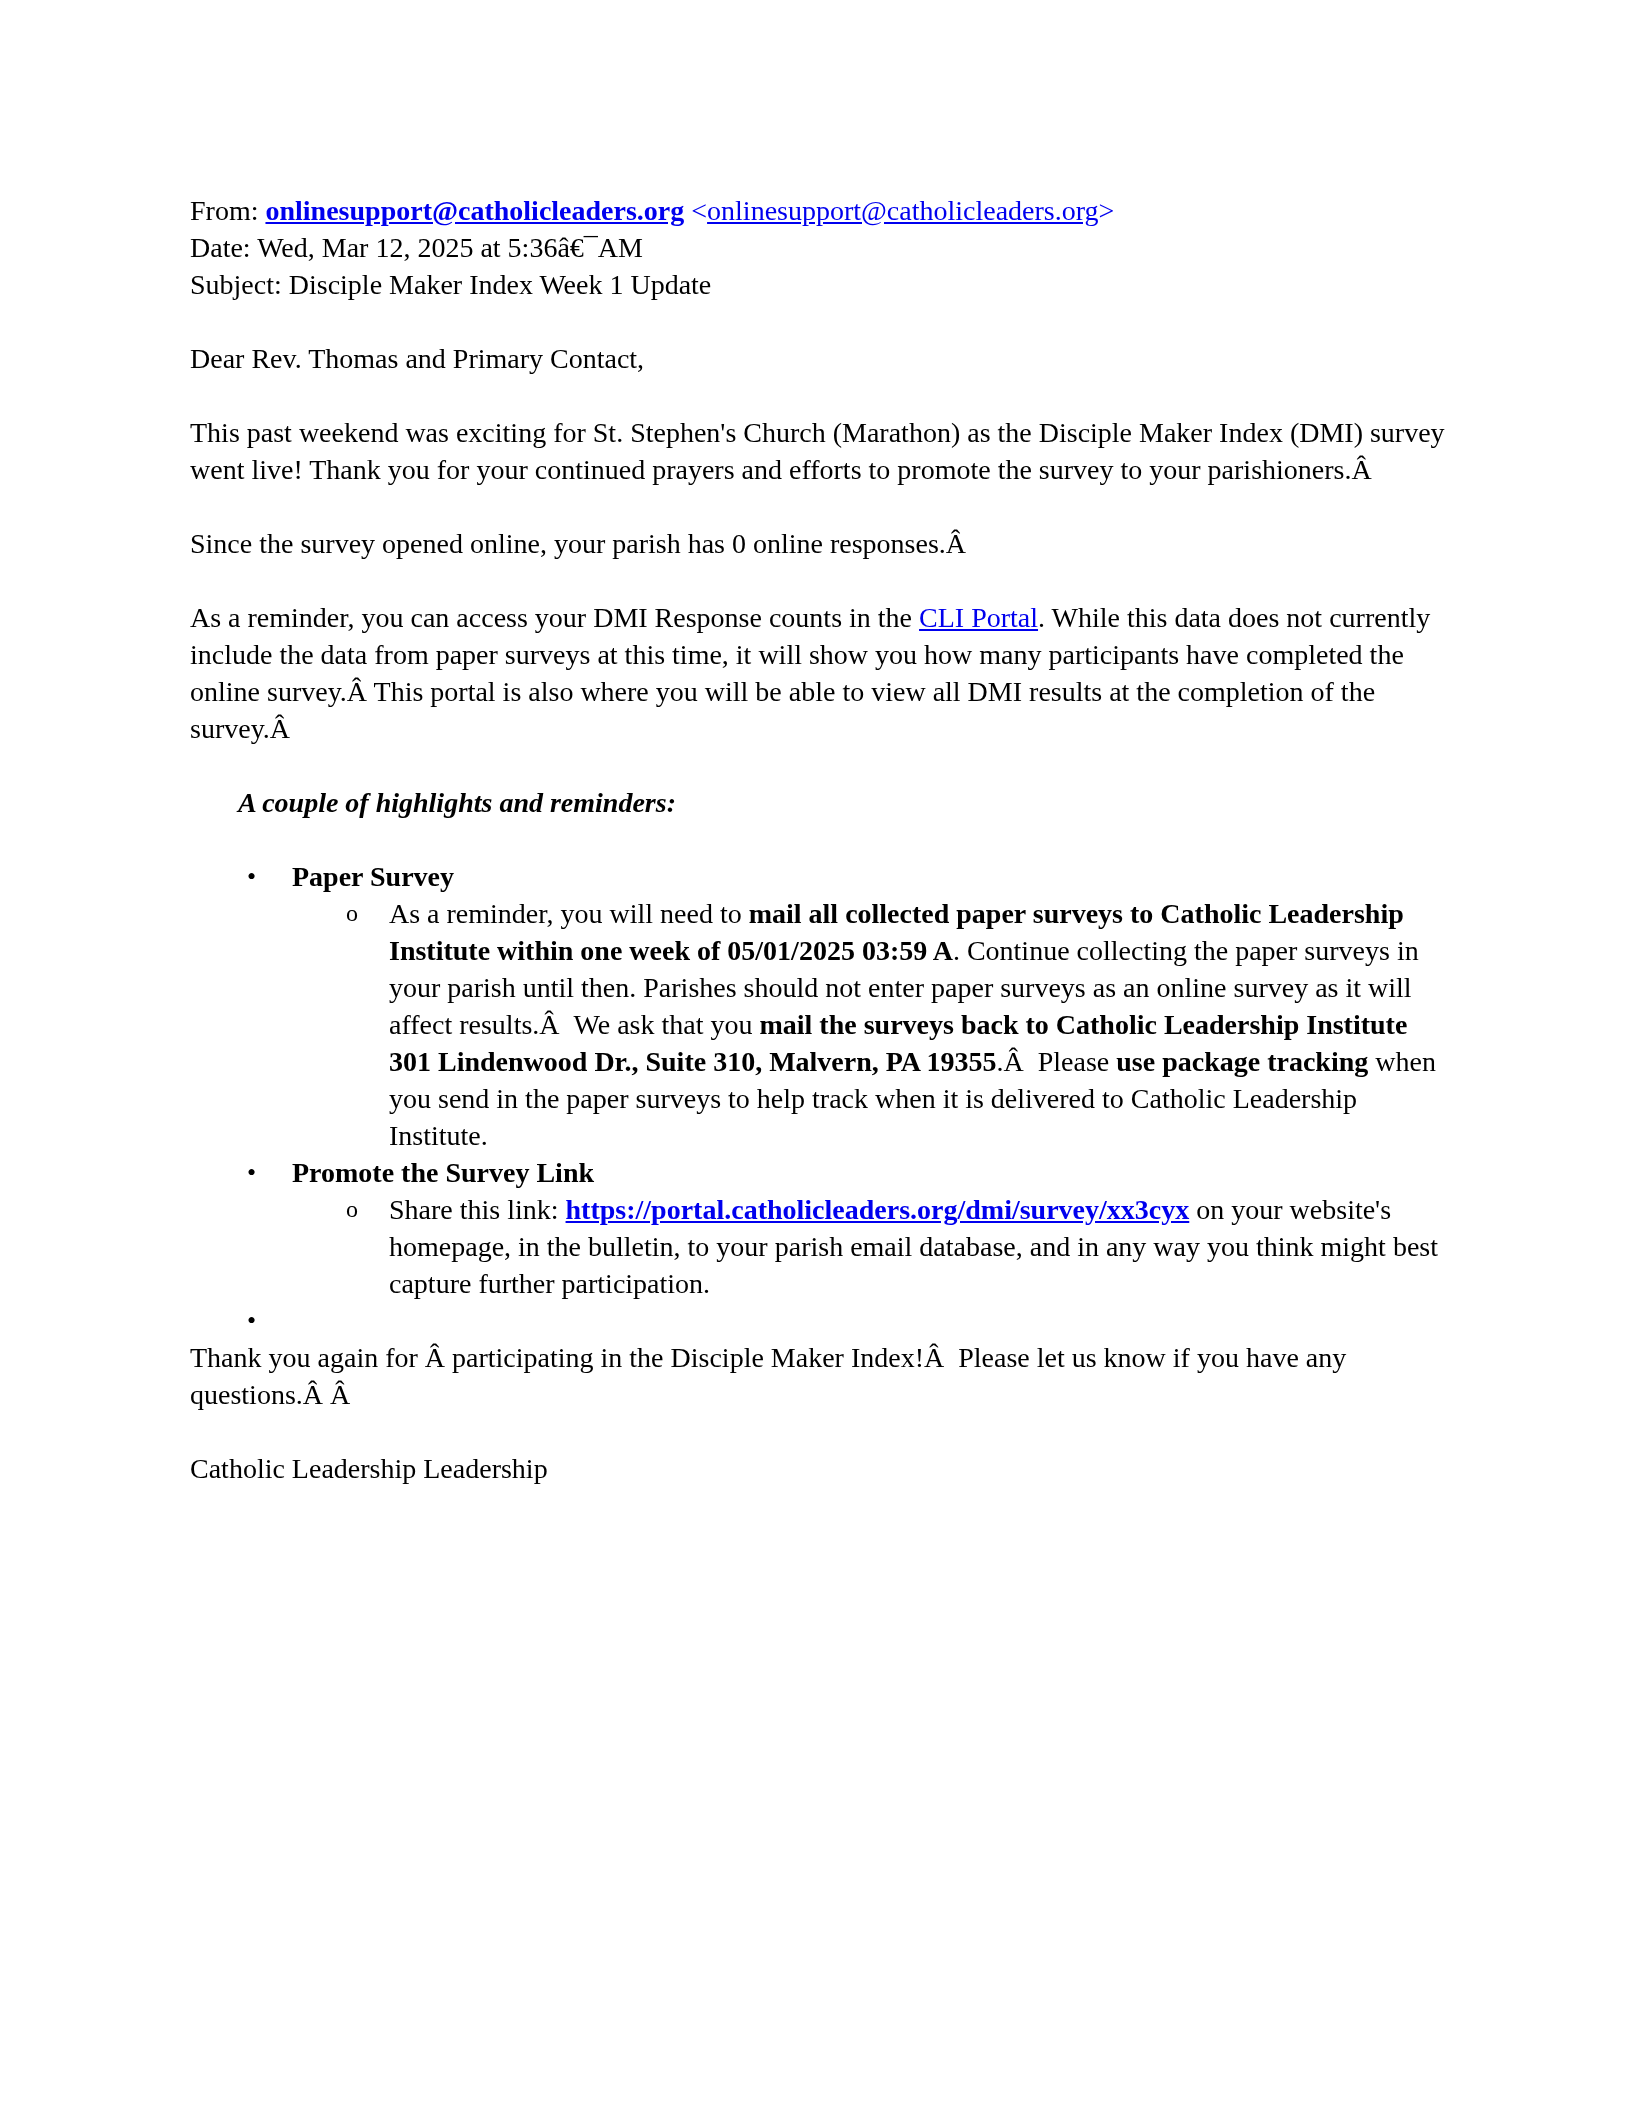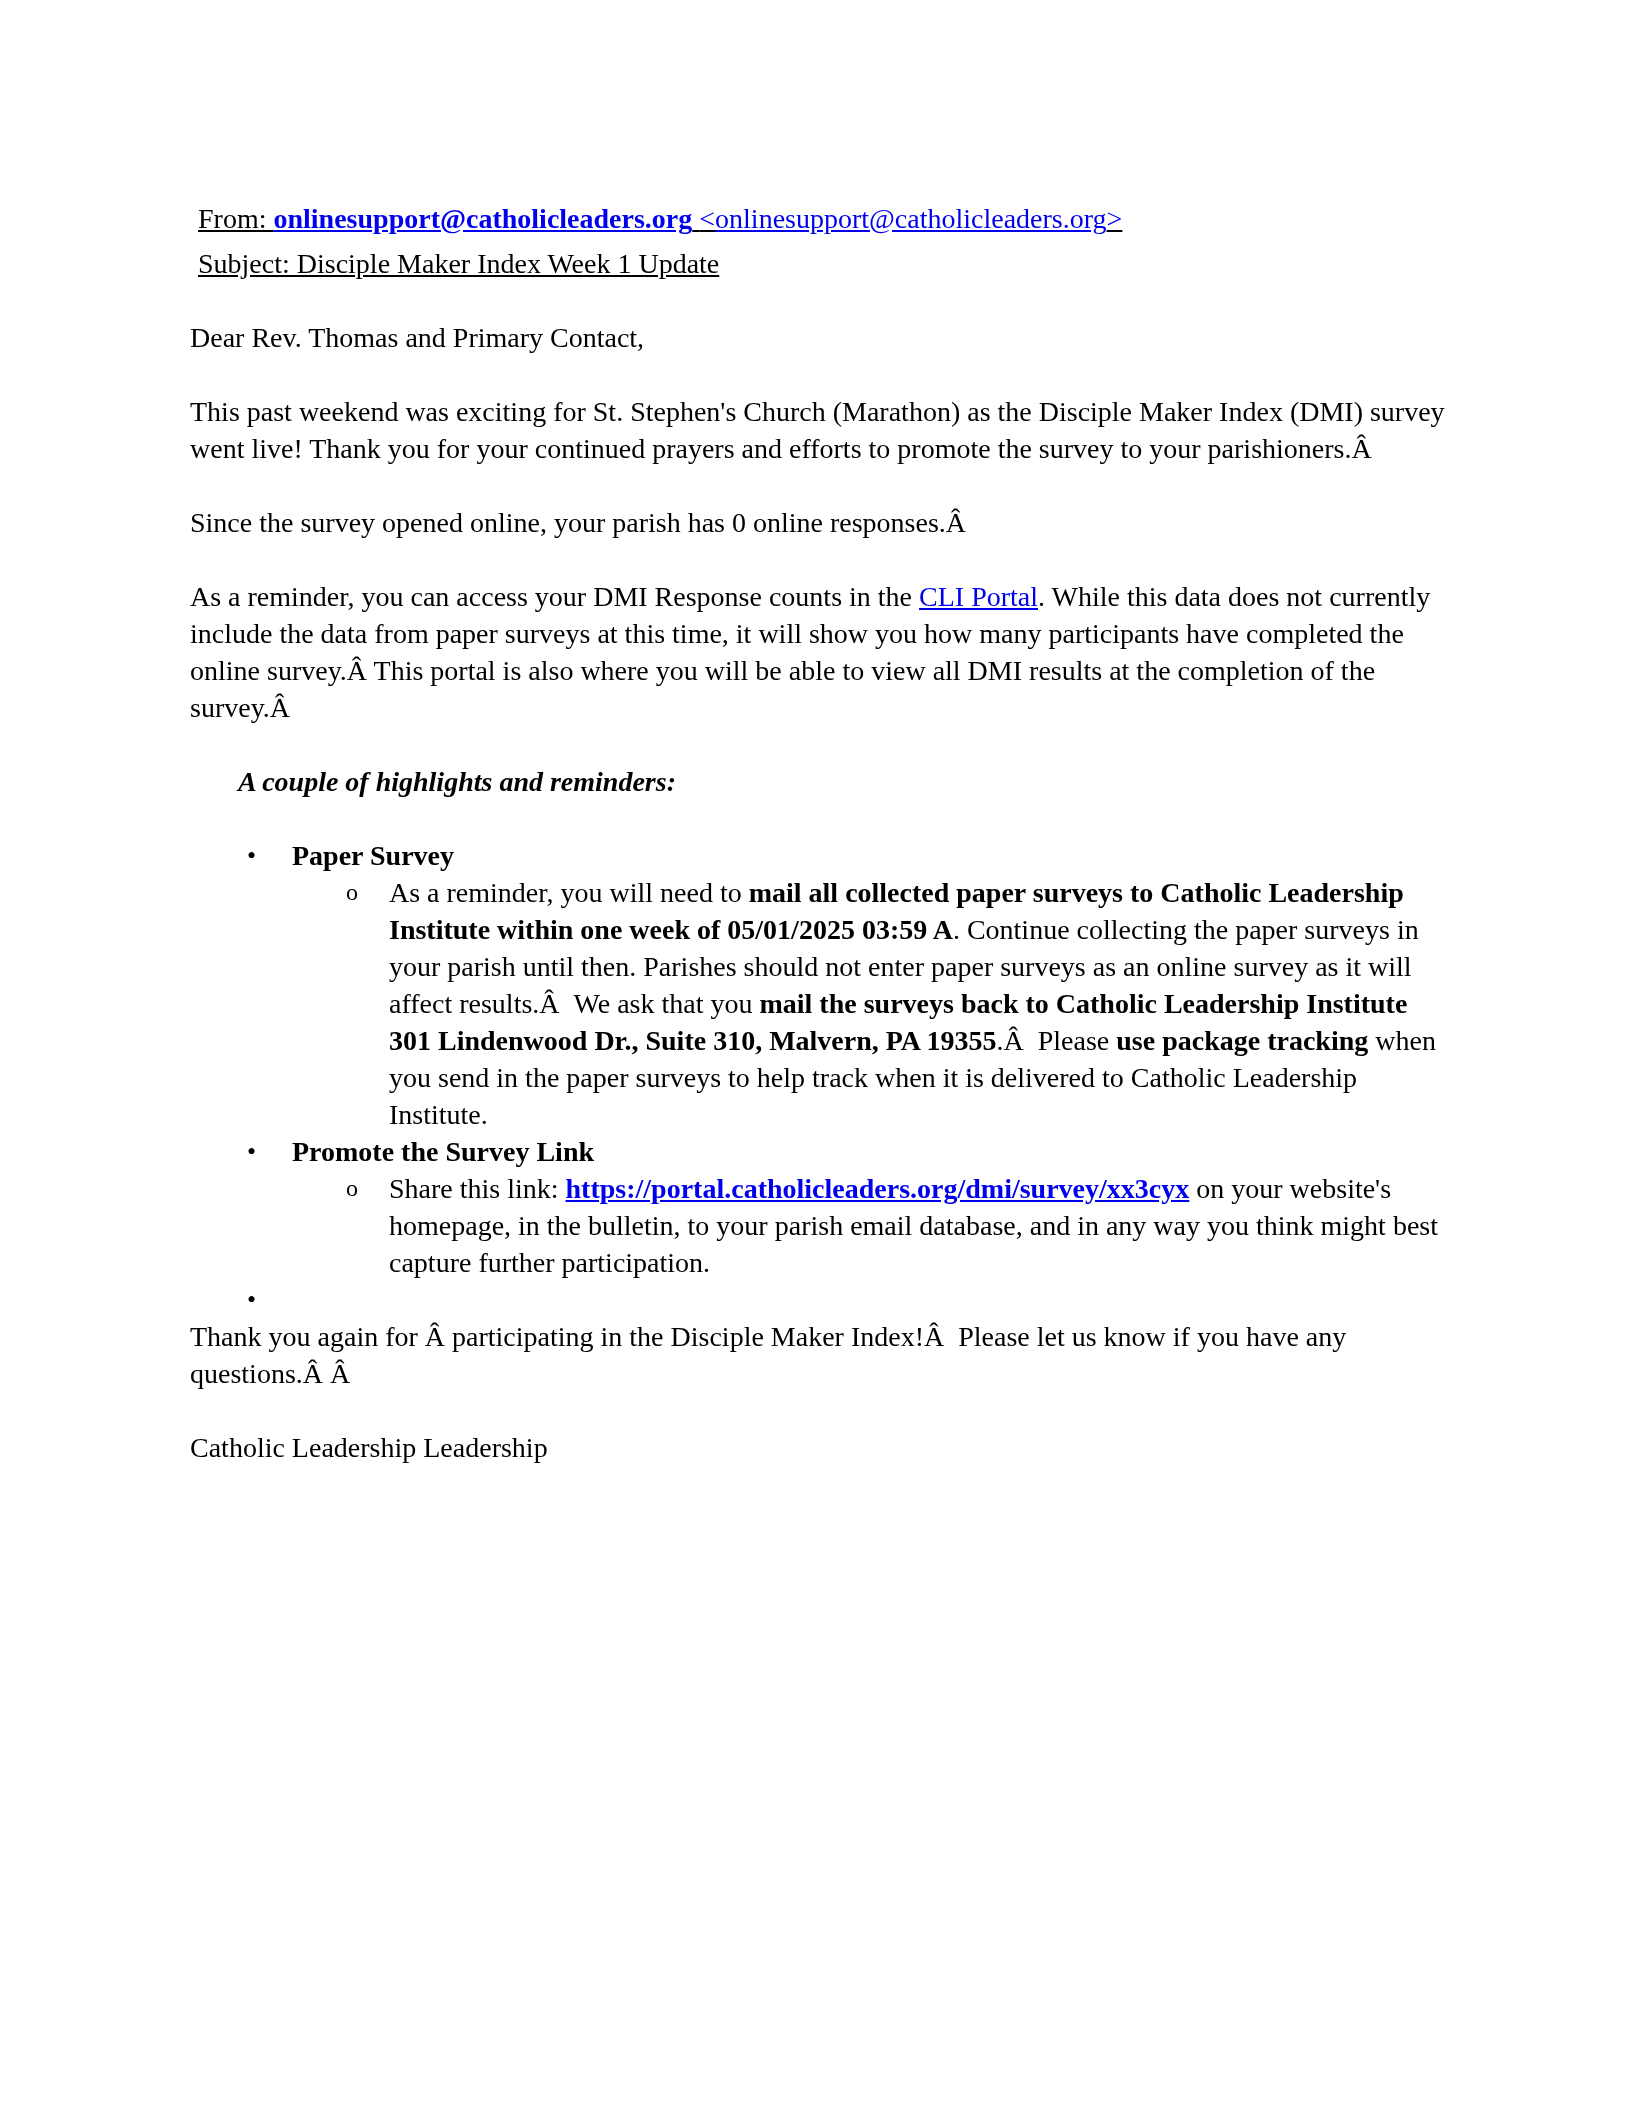--- a/index.html
+++ b/index.html
@@ -15,41 +15,42 @@
   }
   .content {
     position: absolute;
     left: 190px;
     top: 192px;
     width: 1262px;
     font-size: 28px;
     line-height: 37px;
   }
   .para { margin: 0 0 37px 0; }
-  .hline { margin: 8px; text-decoration: underline; }
+  .hline { margin: 0; }
   .b { font-weight: bold; }
   .i { font-style: italic; margin-left: 48px; }
   a.lnk { color: #0000ee; text-decoration: underline; cursor: pointer; }
   .blue { color: #0000ee; text-decoration: none; }
   .list { margin: 0 0 37px 0; }
   .li { position: relative; }
   .li .marker { position: absolute; top: 0; }
   .l1 { padding-left: 102px; }
   .l1 .marker { left: 57px; font-size: 26px; }
   .l2 { padding-left: 199px; }
   .l2 .marker { left: 156px; font-size: 24px; }
 </style>
 </head>
 <body>
 
 <div class="page">
   <div class="content">
 
     <div class="para">
       <div class="hline"><span>From: </span><a class="b lnk">onlinesupport@catholicleaders.org</a><span> </span><span class="blue">&lt;</span><a class="lnk">onlinesupport@catholicleaders.org</a><span class="blue">&gt;</span></div>
+      <div class="hline"><span>Date: Wed, Mar 12, 2025 at 5:36â€¯AM</span></div>
       <div class="hline"><span>Subject: Disciple Maker Index Week 1 Update</span></div>
     </div>
 
     <p class="para">Dear Rev. Thomas and Primary Contact,</p>
 
     <p class="para">This past weekend was exciting for St. Stephen's Church (Marathon) as the Disciple Maker Index (DMI) survey went live! Thank you for your continued prayers and efforts to promote the survey to your parishioners.Â</p>
 
     <p class="para">Since the survey opened online, your parish has 0 online responses.Â</p>
 
     <p class="para"><span>As a reminder, you can access your DMI Response counts in the </span><a class="lnk">CLI Portal</a><span>. While this data does not currently include the data from paper surveys at this time, it will show you how many participants have completed the online survey.Â This portal is also where you will be able to view all DMI results at the completion of the survey.Â</span></p>

